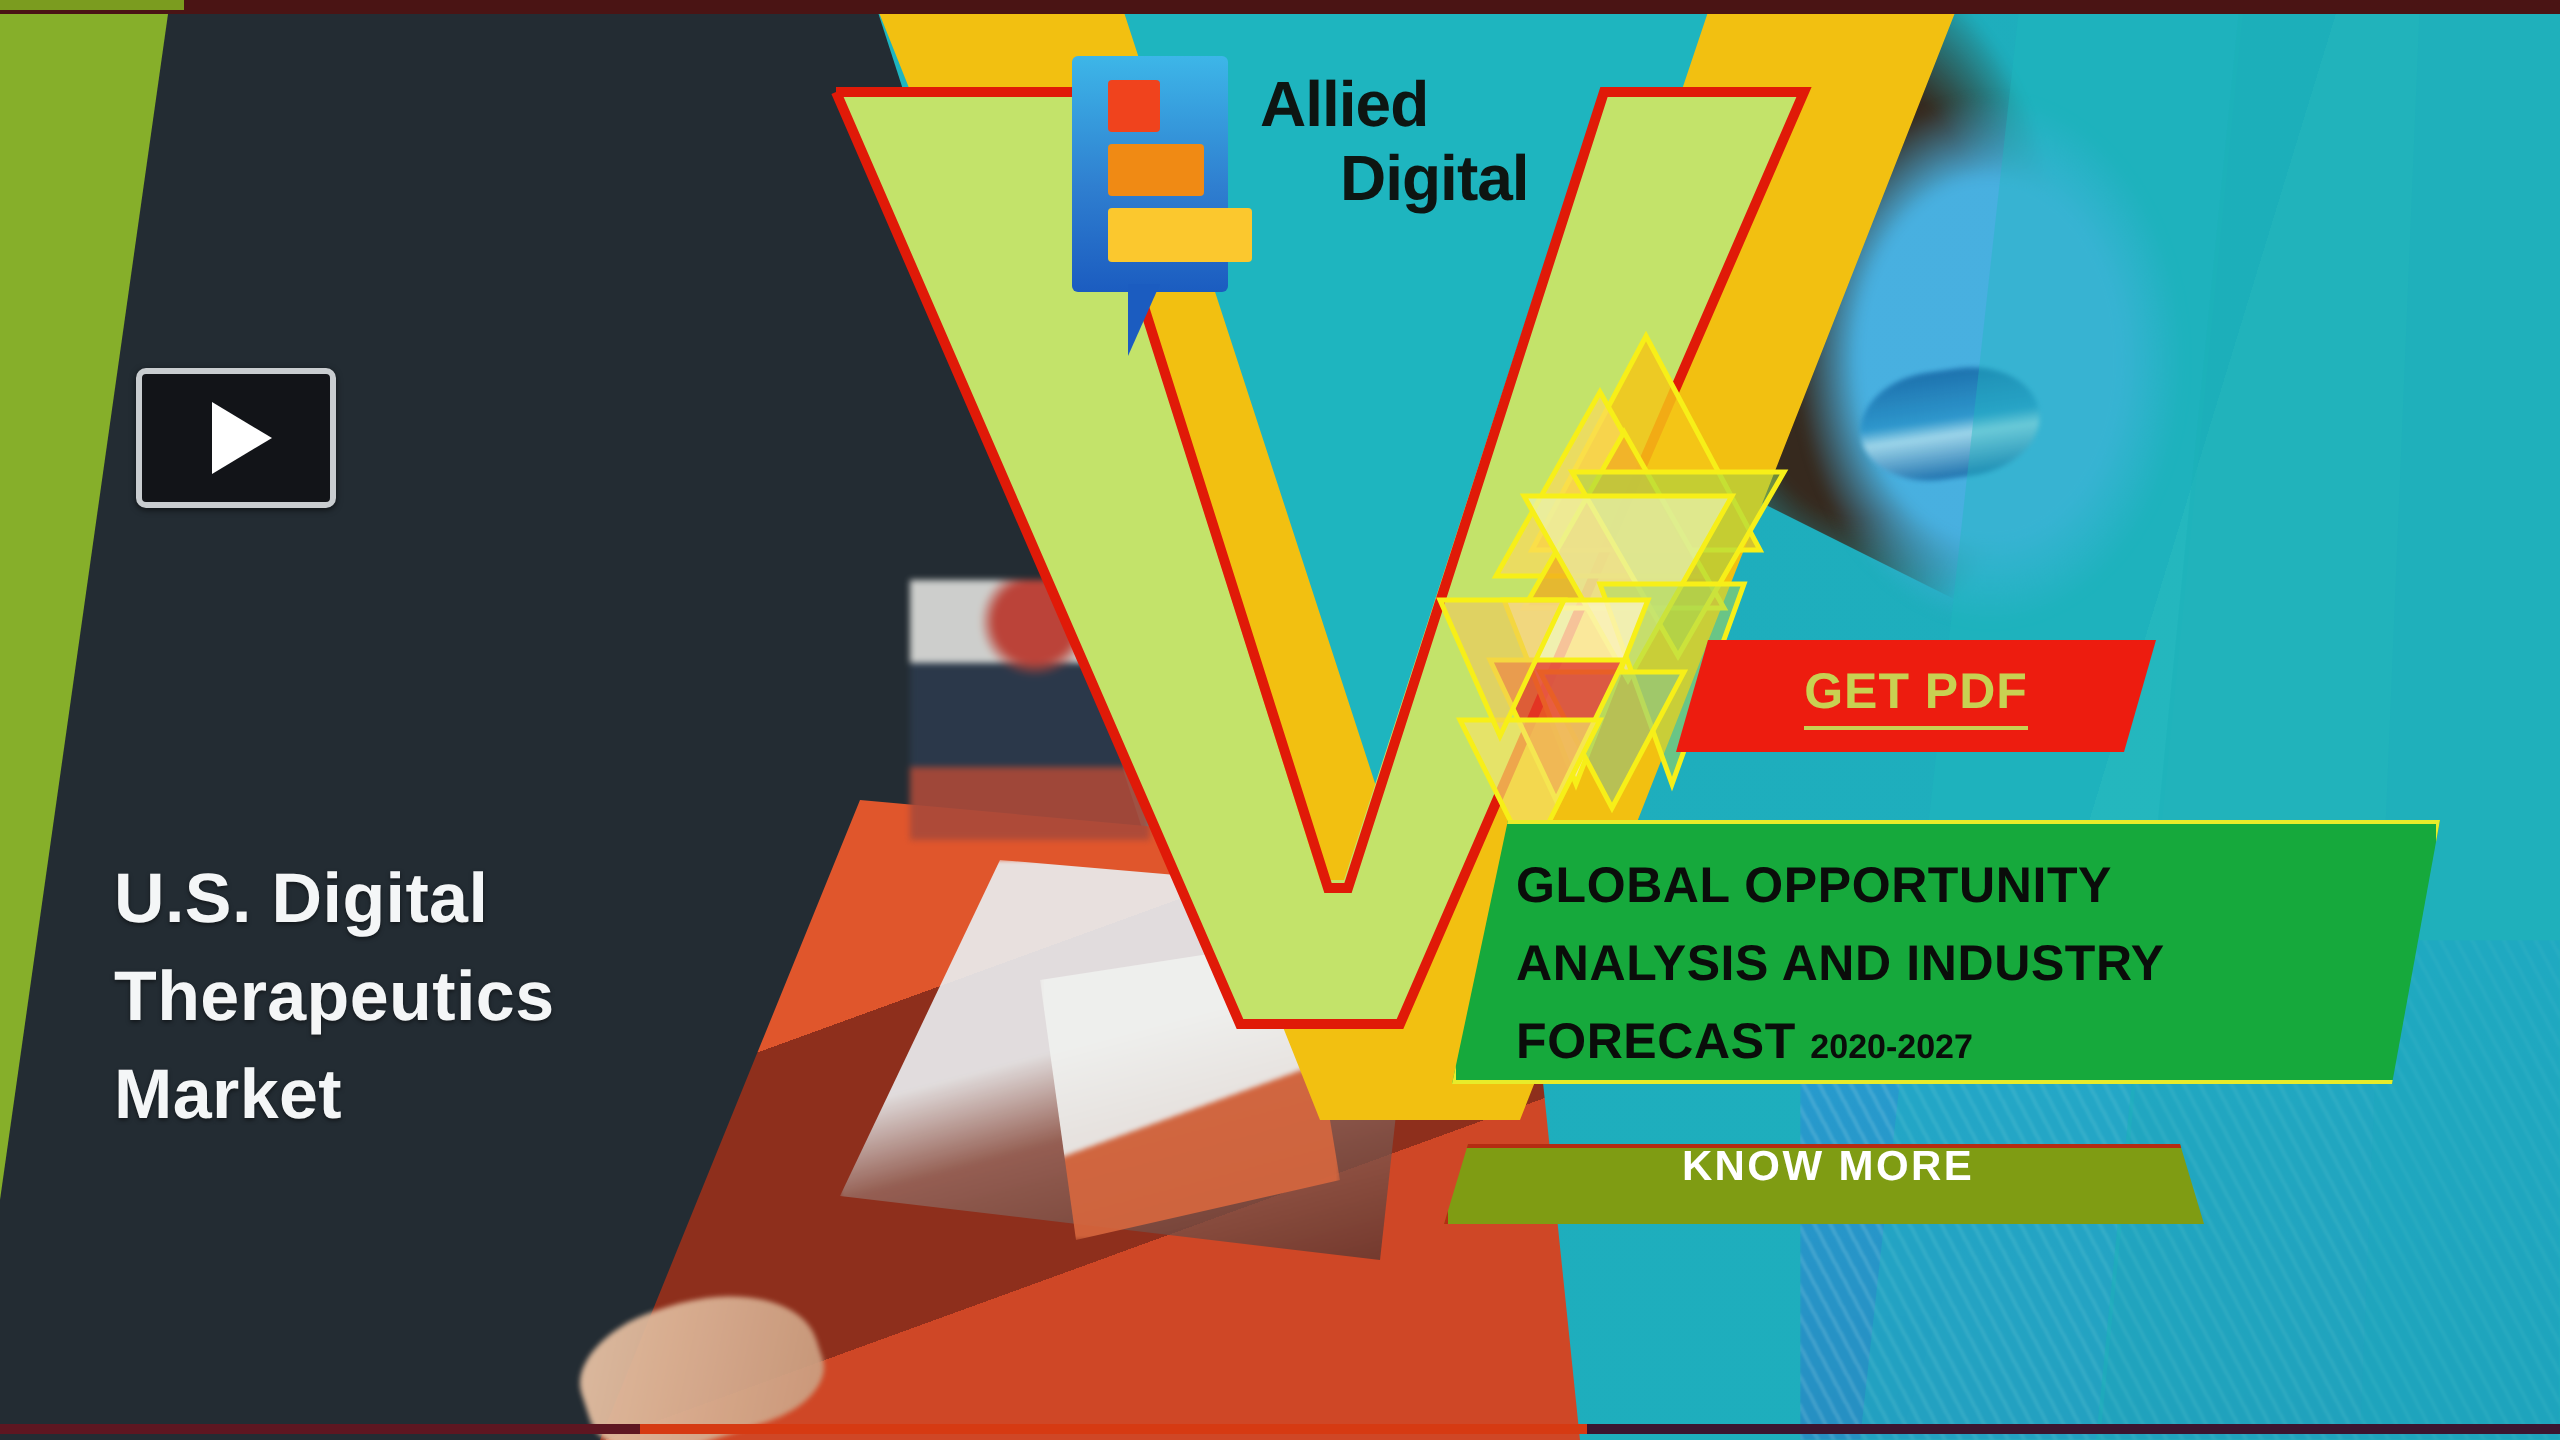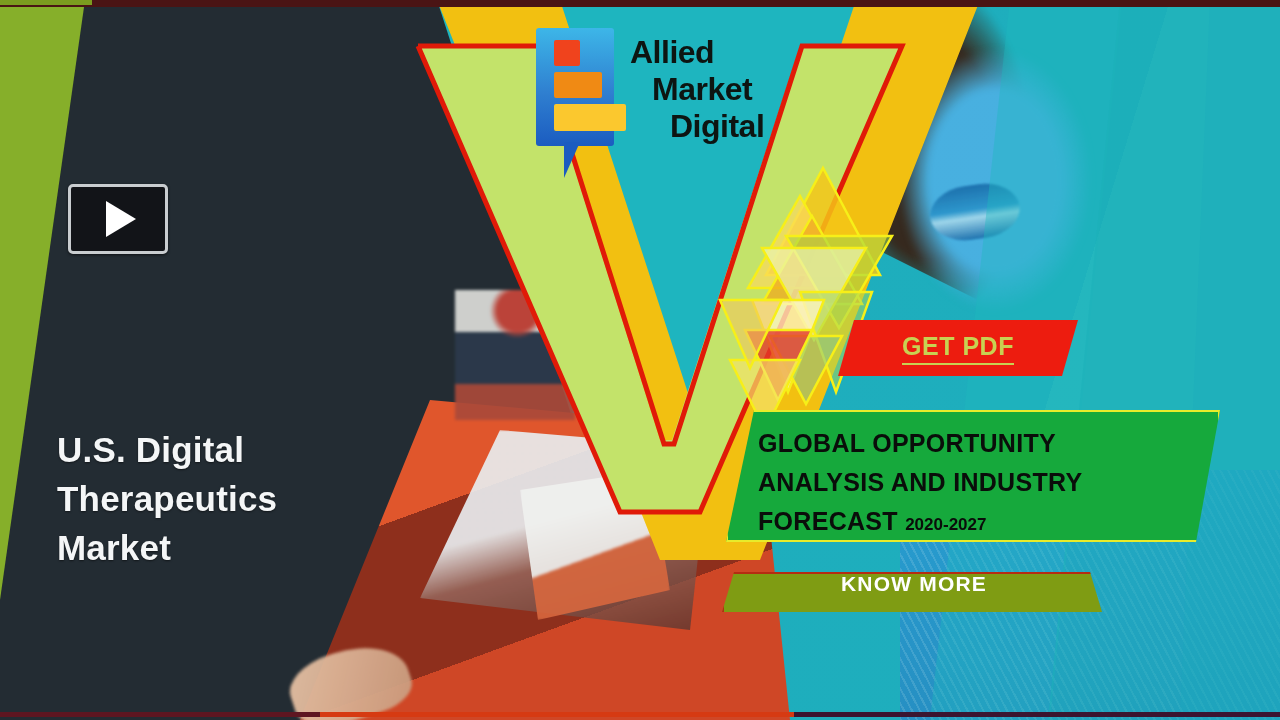--- a/index.html
+++ b/index.html
@@ -314,21 +314,20 @@
   <div class="title">U.S. Digital Therapeutics Market</div>
 
   <div class="logo">
     <div class="logo-bubble"></div>
     <div class="logo-bubble-tail"></div>
     <div class="logo-bar b1"></div>
     <div class="logo-bar b2"></div>
     <div class="logo-bar b3"></div>
     <div class="logo-text">
       <div class="l1">Allied</div>
-      <div class="l2">Market</div>
       <div class="l3">Digital</div>
     </div>
   </div>
 
   <div class="btn-getpdf">
     <span>GET PDF</span>
   </div>
 
   <div class="panel-forecast">
     <div class="ft">GLOBAL OPPORTUNITY</div>

